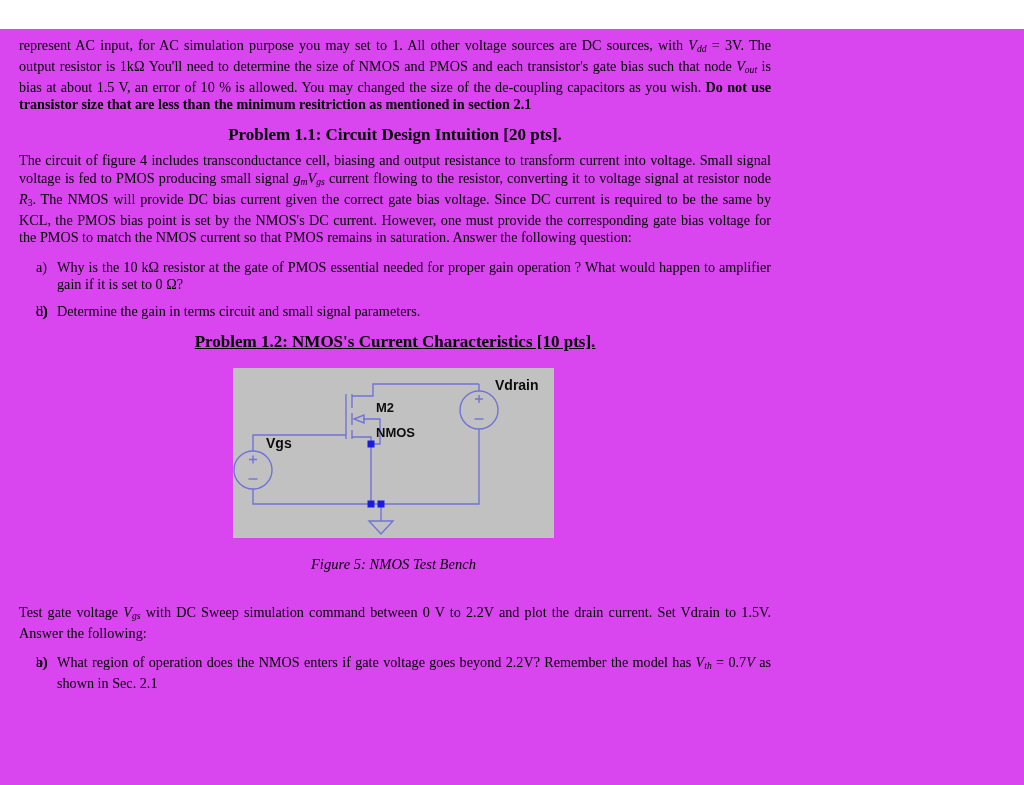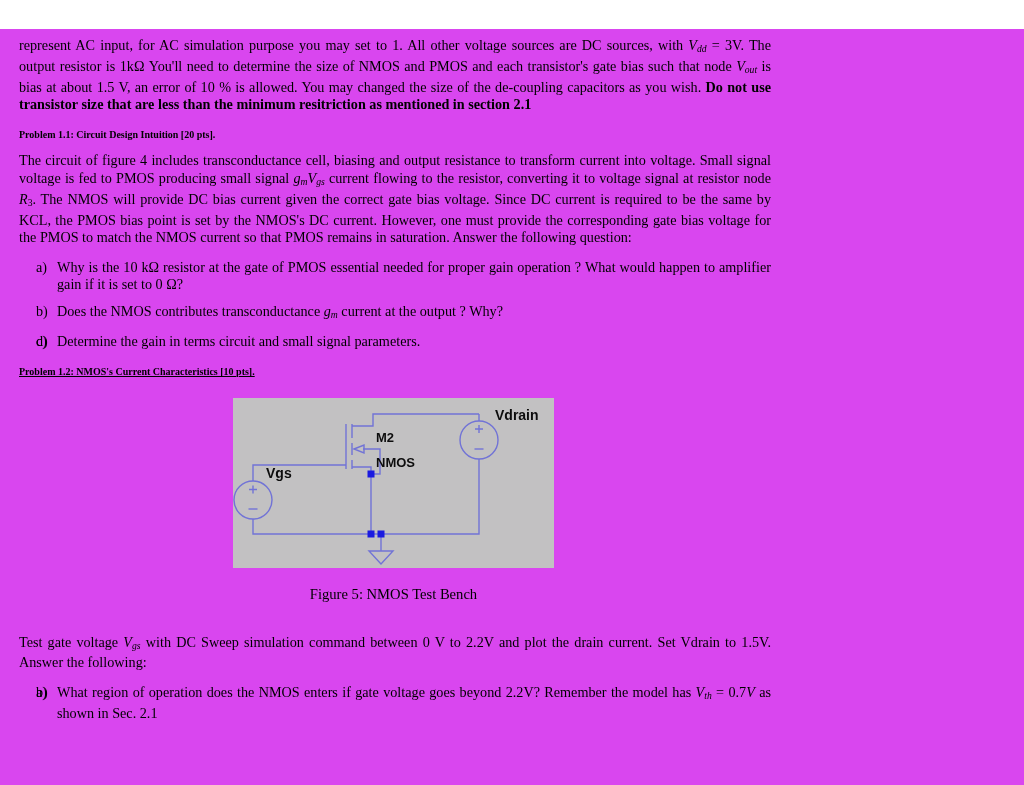--- a/index.html
+++ b/index.html
@@ -3,35 +3,35 @@
 <meta charset="utf-8">
 <style>
   html,body{margin:0;padding:0;background:#ffffff;}
   body{width:1024px;height:785px;overflow:hidden;}
   .page{
     position:relative;width:1024px;height:785px;background:#d946ef;
     font-family:"Liberation Serif",serif;color:#000;margin-top:29px;
   }
   .text-col{position:absolute;left:19px;top:8px;width:752px;}
   .para{margin:0;font-size:14.2px;line-height:17.5px;text-align:justify;}
-  .heading{margin:0;font-size:10px;line-height:17.5px;font-weight:bold;}
+  .heading{margin:0;font-size:17px;line-height:17.5px;font-weight:bold;text-align:center;}
   .h-1{margin-top:12px;}
   .para-2{margin-top:9px;}
   .qlist{margin-top:12px;}
   .qitem{
     position:relative;padding-left:38px;font-size:14.2px;line-height:17.5px;
     text-align:justify;
   }
   .qitem + .qitem{margin-top:9px;}
   .qlabel{position:absolute;left:17px;top:0;}
   .h-2{margin-top:13px;text-decoration:underline;}
   .para-3{margin-top:9px;}
   .figure-wrap{margin:17px 0 0 214px;width:321px;}
   .fig-canvas{display:block;width:321px;height:170px;}
-  .caption{margin-top:18px;text-align:center;font-size:14.6px;line-height:17px;}
+  .caption{margin-top:18px;text-align:center;font-size:14.6px;line-height:17px;font-style:italic;}
   .para-4{margin-top:31px;}
   
   .run-b{font-weight:bold;}
   .run-i{font-style:italic;}
   .run-sub{font-size:68%;vertical-align:-0.25em;}
   .run-isub{font-style:italic;font-size:68%;vertical-align:-0.25em;}
 </style>
 </head>
 <body>
 
@@ -44,21 +44,20 @@
 
     <p class="para para-2"><span>The circuit of figure 4 includes transconductance cell, biasing and output resistance to transform current into voltage. Small signal voltage is fed to PMOS producing small signal </span><span class="run-i">g</span><span class="run-isub">m</span><span class="run-i">V</span><span class="run-isub">gs</span><span> current flowing to the resistor, converting it to voltage signal at resistor node </span><span class="run-i">R</span><span class="run-sub">3</span><span>. The NMOS will provide DC bias current given the correct gate bias voltage. Since DC current is required to be the same by KCL, the PMOS bias point is set by the NMOS's DC current. However, one must provide the corresponding gate bias voltage for the PMOS to match the NMOS current so that PMOS remains in saturation. Answer the following question:</span></p>
 
     <div class="qlist qlist-1">
       <div class="qitem">
         <span class="qlabel">a)</span>
         <span class="qtext"><span>Why is the 10 kΩ resistor at the gate of PMOS essential needed for proper gain operation ? What would happen to amplifier gain if it is set to 0 Ω?</span></span>
       </div>
       <div class="qitem">
         <span class="qlabel">b)</span>
-        <span class="qtext"><span>Does the NMOS contributes transconductance </span><span class="run-i">g</span><span class="run-isub">m</span><span> current at the output ? Why?</span></span>
       </div>
       <div class="qitem">
         <span class="qlabel">c)</span>
       </div>
       <div class="qitem">
         <span class="qlabel">d)</span>
         <span class="qtext"><span>Determine the gain in terms circuit and small signal parameters.</span></span>
       </div>
     </div>
 

